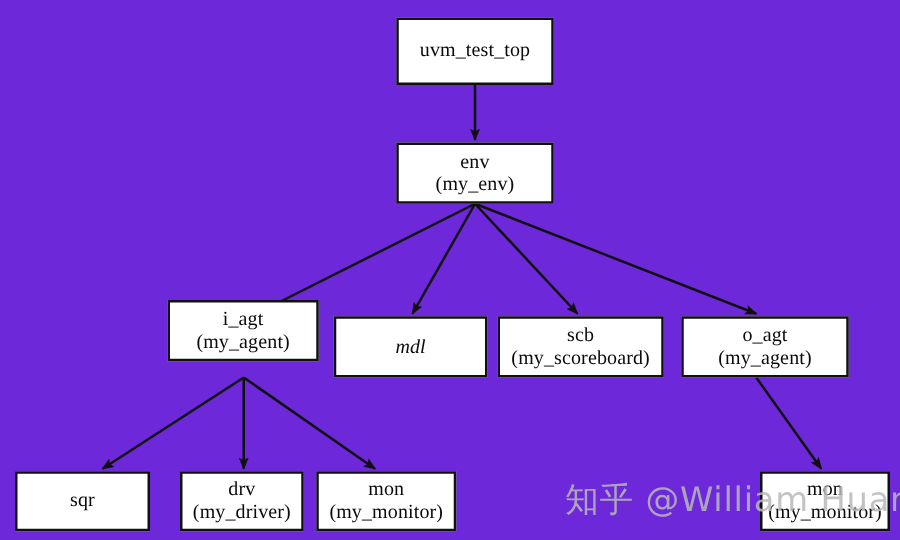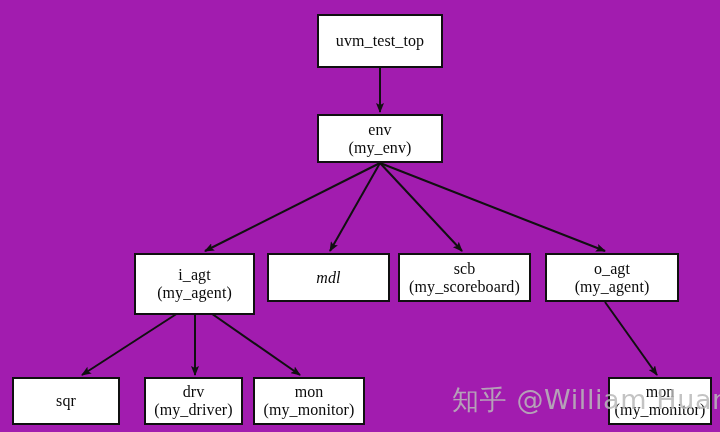--- a/index.html
+++ b/index.html
@@ -5,21 +5,21 @@
 <style>
   html, body {
     margin: 0;
     padding: 0;
     background: #ffffff;
   }
   #canvas {
     position: relative;
     width: 720px;
     height: 432px;
-    background: #a21caf;
+    background: #6d28d9;
     overflow: hidden;
     font-family: "Liberation Serif", "DejaVu Serif", serif;
   }
   #edges {
     position: absolute;
     left: 0;
     top: 0;
     width: 720px;
     height: 432px;
     pointer-events: none;
@@ -85,21 +85,21 @@
   </svg>
 
   <div id="node-layer">
       <div class="node" style="left: 317px; top: 14px; width: 126px; height: 54px; border-color: rgb(16, 16, 16);">
         <span class="nm">uvm_test_top</span>
       </div>
       <div class="node" style="left: 317px; top: 114px; width: 126px; height: 49px; border-color: rgb(16, 16, 16); justify-content: center;">
         <span class="nm">env</span>
         <span class="ty">(my_env)</span>
       </div>
-      <div class="node" style="left: 134px; top: 253px; width: 121px; height: 62px; border-color: rgb(16, 16, 16);">
+      <div class="node" style="left: 134px; top: 240px; width: 121px; height: 49px; border-color: rgb(16, 16, 16);">
         <span class="nm">i_agt</span>
         <span class="ty">(my_agent)</span>
       </div>
       <div class="node" style="left: 267px; top: 253px; width: 123px; height: 49px; border-color: rgb(16, 16, 16); font-style: italic;">
         <span class="nm">mdl</span>
       </div>
       <div class="node" style="left: 398px; top: 253px; width: 133px; height: 49px; border-color: rgb(16, 16, 16);">
         <span class="nm">scb</span>
         <span class="ty">(my_scoreboard)</span>
       </div>

